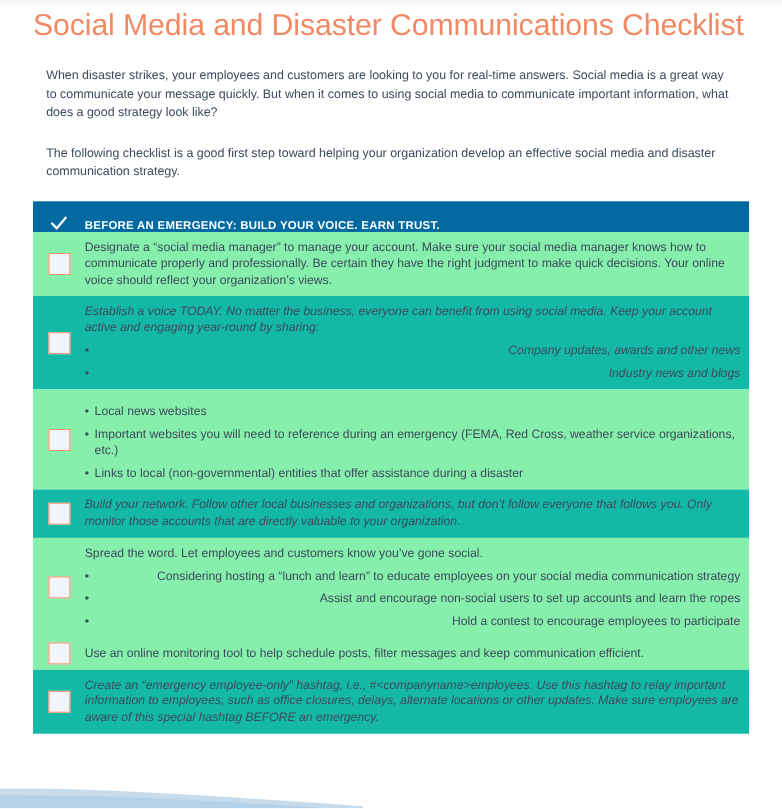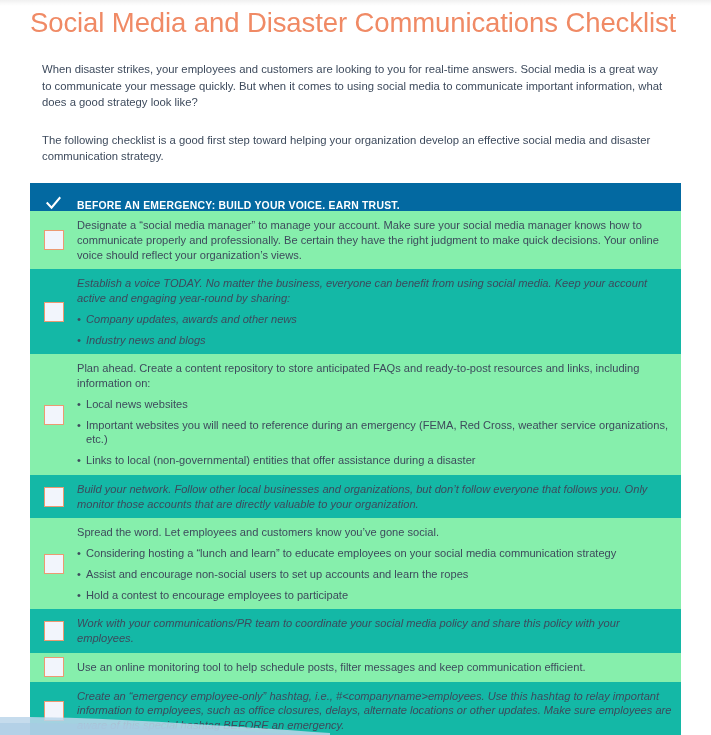--- a/index.html
+++ b/index.html
@@ -125,20 +125,21 @@
     margin-top: 6px;
   }
   .body-cell li:before {
     content: "\2022";
     position: absolute;
     left: 0;
     top: 0;
   }
   .body-cell p + ul {
     margin-top: 4px;
+    text-align: right;
   }
 
   
   .swoosh {
     position: absolute;
     left: 0;
     bottom: 0;
     width: 711px;
     height: 24px;
     overflow: hidden;
@@ -188,21 +189,20 @@
               <li>Company updates, awards and other news</li>
               <li>Industry news and blogs</li>
             </ul>
           </div>
         </div>
         <div class="row shade">
           <div class="check-cell">
             <div class="checkbox"></div>
           </div>
           <div class="body-cell">
-            <p>Plan ahead. Create a content repository to store anticipated FAQs and ready-to-post resources and links, including information on:</p>
             <ul>
               <li>Local news websites</li>
               <li>Important websites you will need to reference during an emergency (FEMA, Red Cross, weather service organizations, etc.)</li>
               <li>Links to local (non-governmental) entities that offer assistance during a disaster</li>
             </ul>
           </div>
         </div>
         <div class="row plain">
           <div class="check-cell">
             <div class="checkbox"></div>
@@ -217,28 +217,20 @@
           </div>
           <div class="body-cell">
             <p>Spread the word. Let employees and customers know you’ve gone social.</p>
             <ul>
               <li>Considering hosting a “lunch and learn” to educate employees on your social media communication strategy</li>
               <li>Assist and encourage non-social users to set up accounts and learn the ropes</li>
               <li>Hold a contest to encourage employees to participate</li>
             </ul>
           </div>
         </div>
-        <div class="row plain">
-          <div class="check-cell">
-            <div class="checkbox"></div>
-          </div>
-          <div class="body-cell">
-            <p>Work with your communications/PR team to coordinate your social media policy and share this policy with your employees.</p>
-          </div>
-        </div>
         <div class="row shade">
           <div class="check-cell">
             <div class="checkbox"></div>
           </div>
           <div class="body-cell">
             <p>Use an online monitoring tool to help schedule posts, filter messages and keep communication efficient.</p>
           </div>
         </div>
         <div class="row plain">
           <div class="check-cell">

